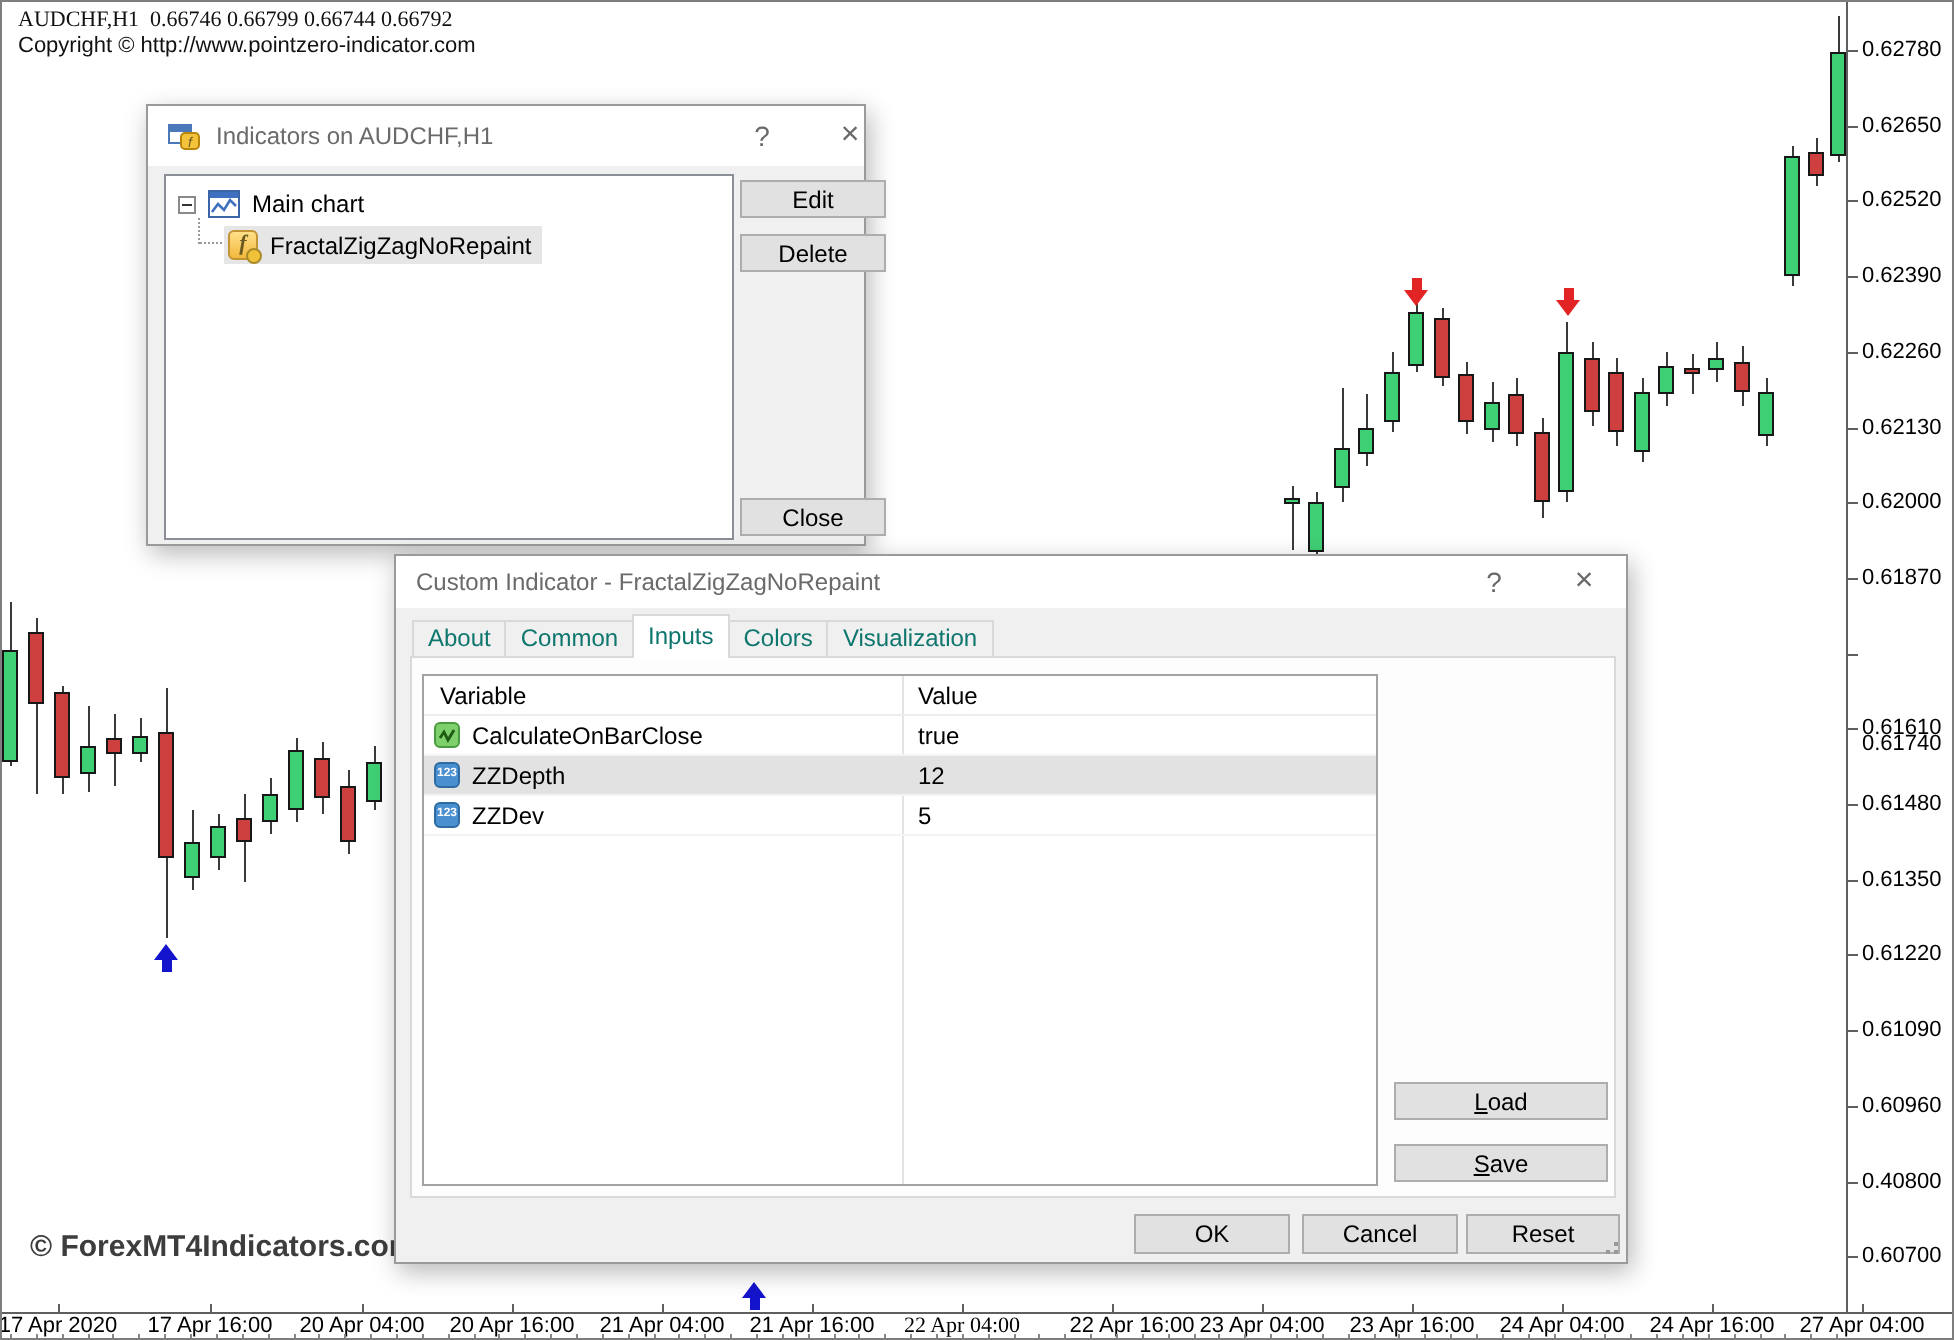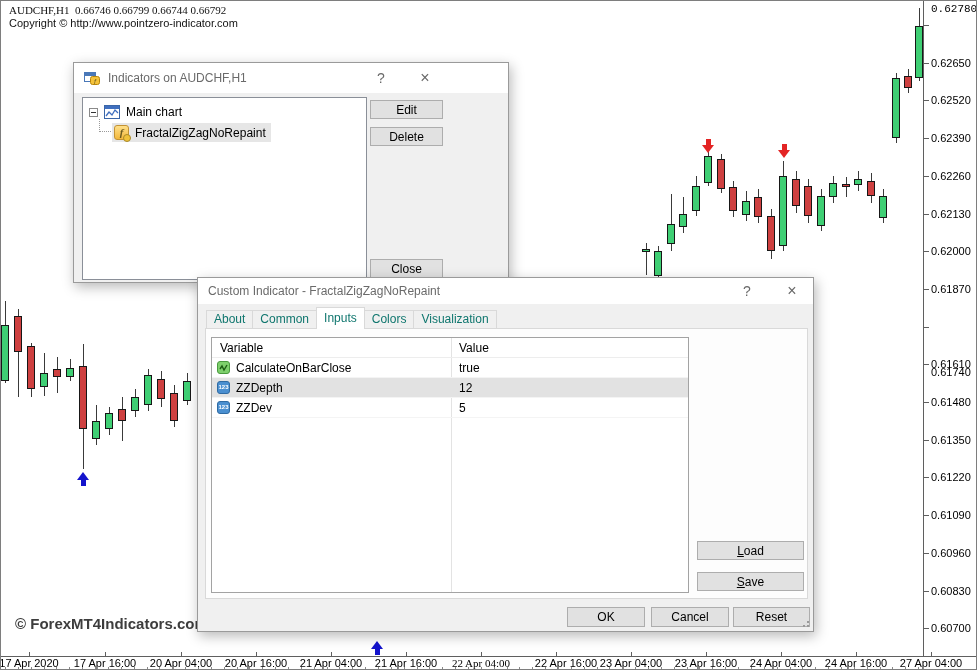--- a/index.html
+++ b/index.html
@@ -26,21 +26,21 @@
   .stem{width:5px;height:6px;margin:0 auto;background:currentColor;}
   
   .dialog{position:absolute;background:#f0f0f0;border:1px solid #9a9a9a;
     box-shadow:2px 4px 12px rgba(0,0,0,.28);box-sizing:border-box;}
   .titlebar{position:absolute;left:0;top:0;right:0;background:#ffffff;display:flex;align-items:center;}
   .dlg-title{font-size:12px;color:#6a6a6a;white-space:nowrap;}
   .tb-btn{position:absolute;top:0;color:#6a6a6a;font-size:14px;line-height:26px;text-align:center;width:22px;cursor:default;}
   .btn{position:absolute;background:#e1e1e1;border:1px solid #adadad;font-family:inherit;
     font-size:12px;color:#000;text-align:center;padding:0;line-height:16px;}
   
-  .dlg-ind{left:72px;top:61px;width:436px;height:221px;z-index:5;}
+  .dlg-ind{left:72px;top:51px;width:360px;height:221px;z-index:5;}
   .dlg-ind .titlebar{height:30px;padding-left:10px;}
   .dlg-ind .dlg-title{margin-left:8px;}
   .dlg-ind .tb-help{left:296px;line-height:30px;}
   .dlg-ind .tb-close{left:340px;line-height:30px;font-size:16px;}
   .dlg-icon{width:16px;height:16px;display:inline-block;}
   .ind-list{position:absolute;left:8px;top:34px;width:283px;height:181px;background:#fff;border:1px solid #8a8f98;}
   .tree-row1{position:absolute;left:6px;top:6px;height:16px;display:flex;align-items:center;justify-content:space-between;}
   .expander{width:9px;height:9px;border:1px solid #8a8a8a;background:#fff;position:relative;box-sizing:border-box;flex:none;}
   .expander::after{content:"";position:absolute;left:1px;right:1px;top:3px;height:1px;background:#333;}
   .chart-ico{margin-left:6px;flex:none;height:14px;}
@@ -191,21 +191,21 @@
           <div class="tri-down"></div>
         </div>
         <div class="arrow" style="left: 776.5px; top: 143px; color: rgb(227, 36, 36);">
           <div class="stem"></div>
           <div class="tri-down"></div>
         </div>
       </div>
     <div class="vaxis"></div>
     <div class="haxis"></div>
     <div id="yaxis">
-        <div class="plabel" style="top: 2px; font-family: Liberation Mono, monospace;">0.62780</div>
+        <div class="plabel" style="top: 18px;">0.62780</div>
         <div class="ptick" style="top: 24px;"></div>
         <div class="plabel" style="top: 55.7px;">0.62650</div>
         <div class="ptick" style="top: 61.7px;"></div>
         <div class="plabel" style="top: 93.4px;">0.62520</div>
         <div class="ptick" style="top: 99.4px;"></div>
         <div class="plabel" style="top: 131.1px;">0.62390</div>
         <div class="ptick" style="top: 137.1px;"></div>
         <div class="plabel" style="top: 168.8px;">0.62260</div>
         <div class="ptick" style="top: 174.8px;"></div>
         <div class="plabel" style="top: 206.5px;">0.62130</div>
@@ -221,21 +221,21 @@
         <div class="plabel" style="top: 395px;">0.61480</div>
         <div class="ptick" style="top: 401px;"></div>
         <div class="plabel" style="top: 432.7px;">0.61350</div>
         <div class="ptick" style="top: 438.7px;"></div>
         <div class="plabel" style="top: 470.4px;">0.61220</div>
         <div class="ptick" style="top: 476.4px;"></div>
         <div class="plabel" style="top: 508.1px;">0.61090</div>
         <div class="ptick" style="top: 514.1px;"></div>
         <div class="plabel" style="top: 545.8px;">0.60960</div>
         <div class="ptick" style="top: 551.8px;"></div>
-        <div class="plabel" style="top: 583.5px;">0.60830</div>
+        <div class="plabel" style="top: 583.5px;">0.40800</div>
         <div class="ptick" style="top: 589.5px;"></div>
         <div class="plabel" style="top: 621.2px;">0.60700</div>
         <div class="ptick" style="top: 627.2px;"></div>
       </div>
     <div id="xaxis">
         <div class="tlabel" style="left: 28px;">17 Apr 2020</div>
         <div class="ttick" style="left: 28px;"></div>
         <div class="tlabel" style="left: 104px;">17 Apr 16:00</div>
         <div class="ttick" style="left: 104px;"></div>
         <div class="tlabel" style="left: 180px;">20 Apr 04:00</div>

